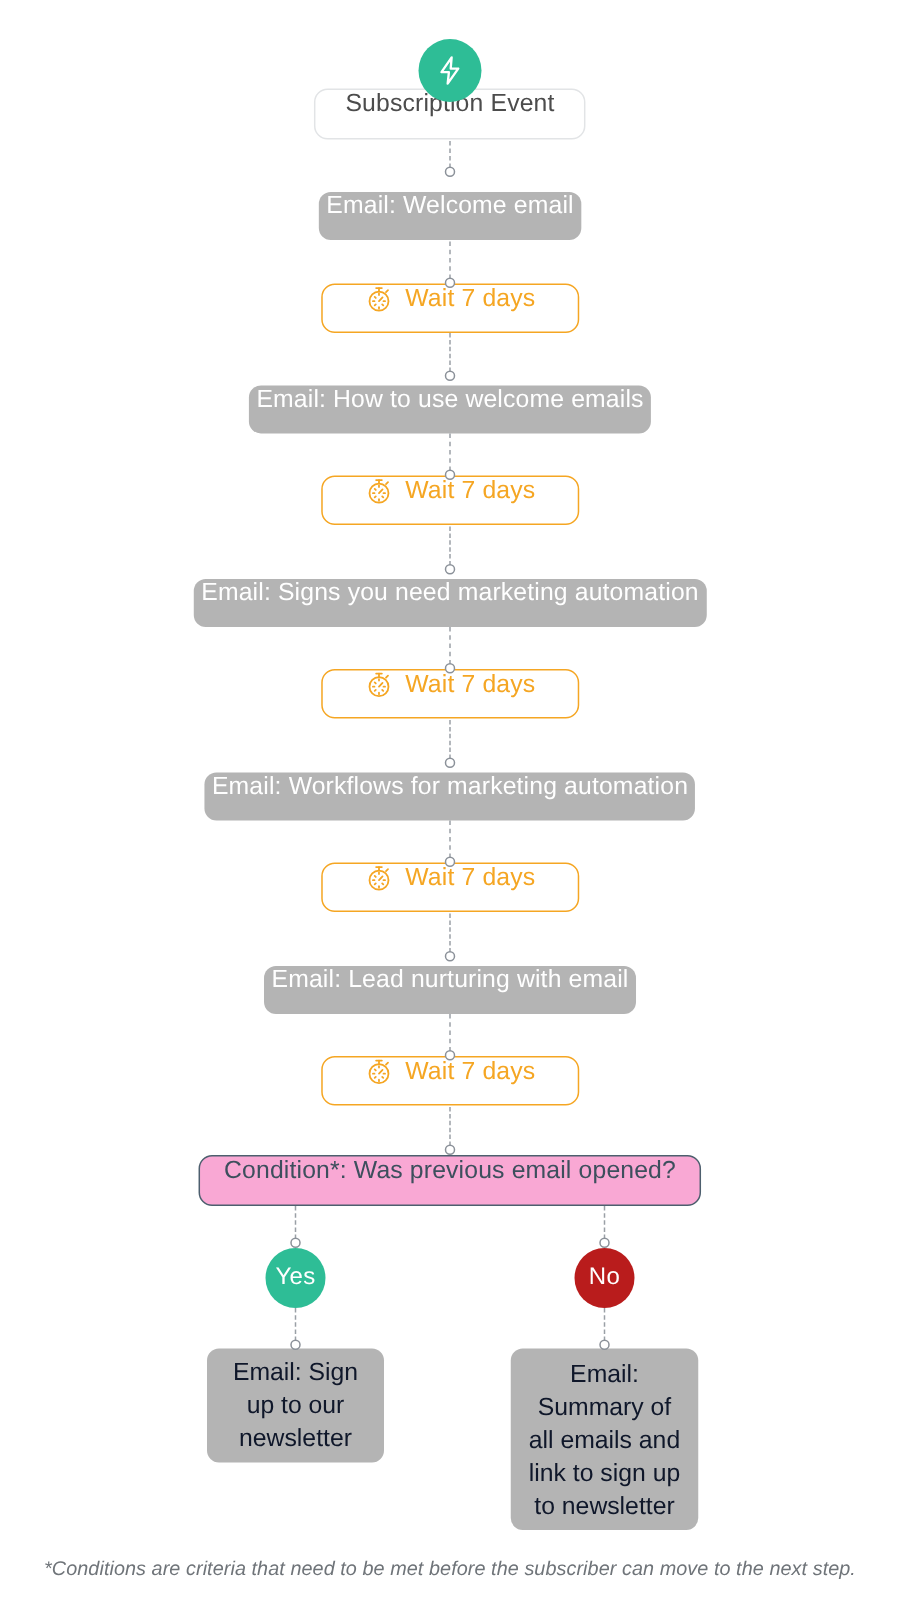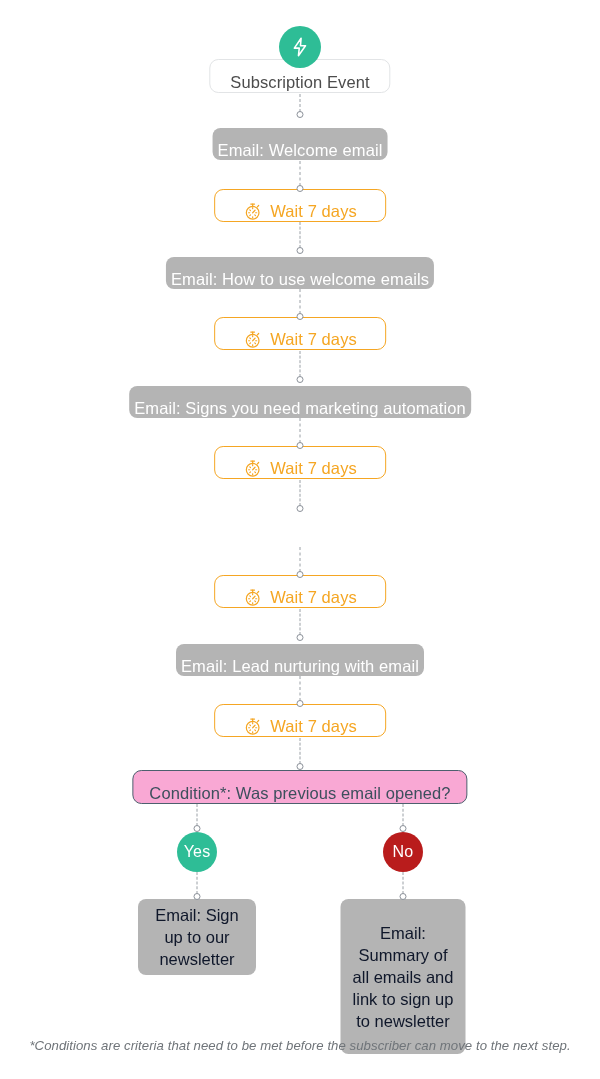--- a/index.html
+++ b/index.html
@@ -17,21 +17,21 @@
     width: 600px;
     height: 1079px;
     background: #ffffff;
   }
 
   
   .node {
     position: absolute;
     transform: translateX(-50%);
     display: flex;
-    align-items: flex-end;
+    align-items: flex-start;
     justify-content: center;
   }
 
   
   .start-circle {
     position: absolute;
     width: 42px;
     height: 42px;
     border-radius: 50%;
     background: #2ebd96;
@@ -320,20 +320,23 @@
         <path d="M6.9 13.6 h1.3"></path>
         <path d="M15.8 13.6 h1.3"></path>
         <path d="M8.4 10 l.9 .9"></path>
         <path d="M14.7 16.3 l.9 .9"></path>
         <path d="M8.4 17.2 l.9 -.9"></path>
       </svg>
     </span>
     <span class="wait-label">Wait 7 days</span>
   </div>
 
+  <div class="node email-box" style="left:300px; top:515px;">
+    <span>Email: Workflows for marketing automation</span>
+  </div>
 
   <div class="node wait-box" style="left:300px; top:575px;">
     <span class="stopwatch-icon">
       <svg width="19" height="19" viewBox="0 0 24 24" fill="none" stroke="#f5a623" stroke-width="1.5" stroke-linecap="round">
         <circle cx="12" cy="13.6" r="8"></circle>
         <path d="M9.6 2.6 h4.8"></path>
         <path d="M12 2.6 v2.9"></path>
         <path d="M17.9 6.1 l1.7 -1.7"></path>
         <path d="M12 13.6 l3 -3.2"></path>
         <path d="M12 7.2 v1.3"></path>
@@ -381,19 +384,19 @@
   </div>
 
   <div class="branch-circle branch-no" style="left:403px; top:832px;">
     <span>No</span>
   </div>
 
   <div class="node email-box-multi" style="left:197px; top:899px; width:118px; height:76px;">
     <span>Email: Sign up to our newsletter</span>
   </div>
 
-  <div class="node email-box-multi" style="left:403px; top:899px; width:125px; height:155px;">
+  <div class="node email-box-multi" style="left:403px; top:899px; width:125px; height:121px;">
     <span>Email: Summary of all emails and link to sign up to newsletter</span>
   </div>
 
   <div class="footnote" style="top:1038px;">*Conditions are criteria that need to be met before the subscriber can move to the next step.</div>
 
 </div>
 
 </body></html>

